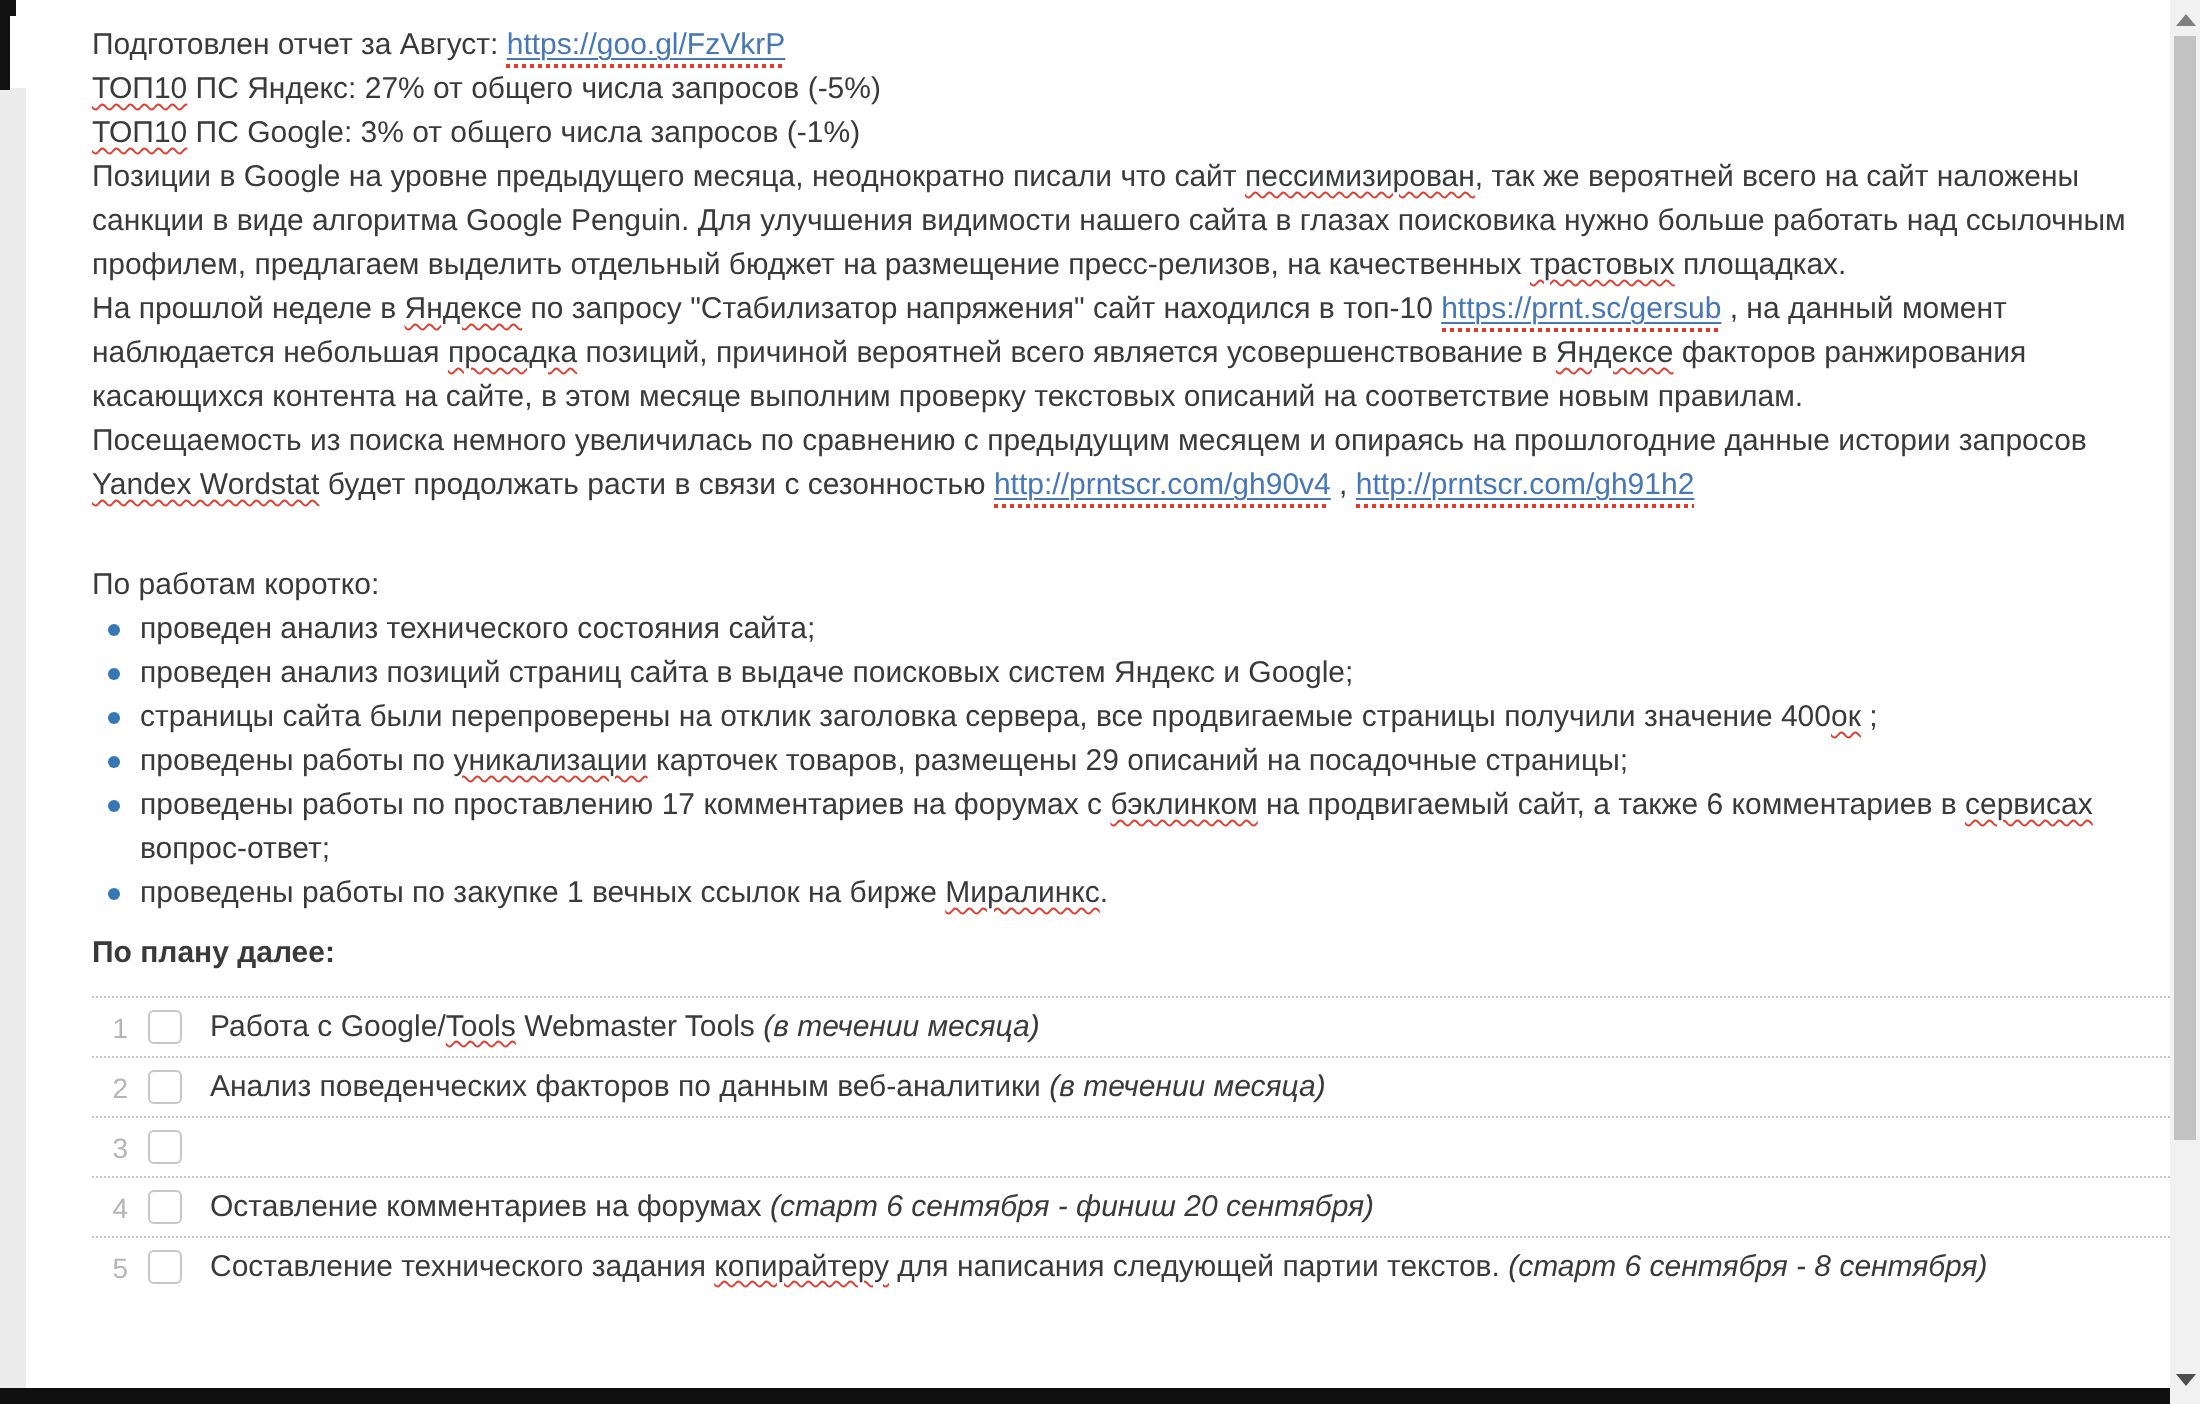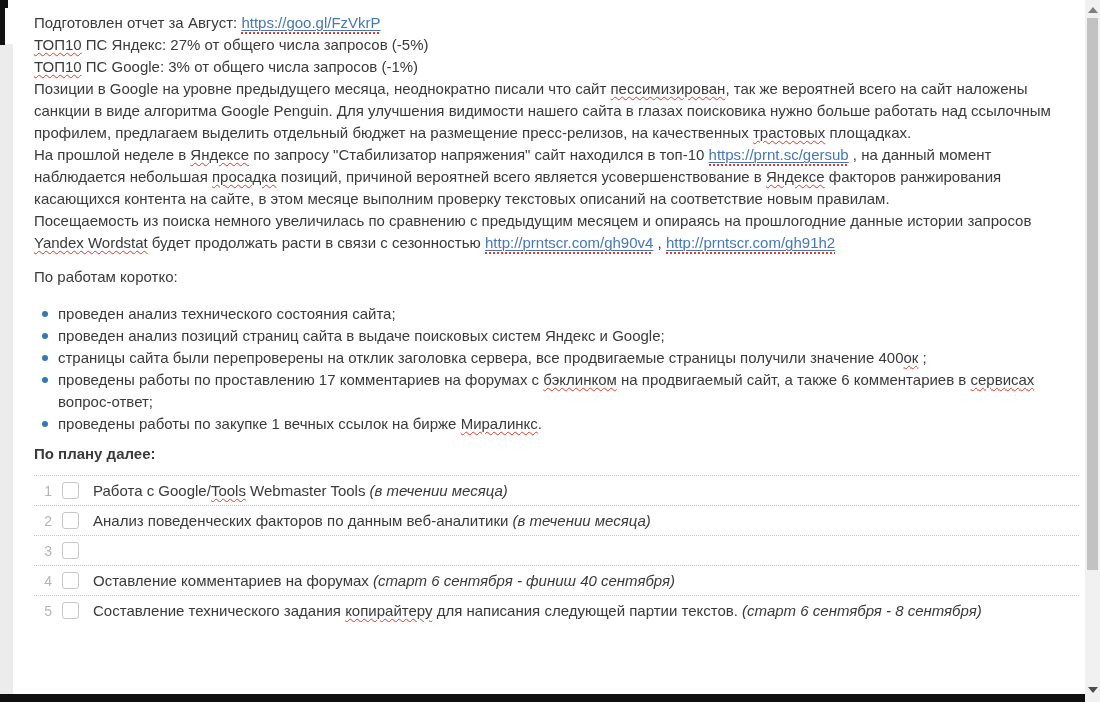--- a/index.html
+++ b/index.html
@@ -14,34 +14,34 @@
   .bottom-bar { position:absolute; left:0; bottom:0; width:1085px; height:8px; background:#101010; z-index:40; }
 
   
   .scrollbar { position:absolute; right:0; top:0; width:15px; height:702px; background:#f1f1f1; z-index:50; }
   .sb-arrow { position:absolute; left:3px; width:0; height:0; border-left:5px solid transparent; border-right:5px solid transparent; }
   .sb-up { top:7px; border-bottom:6px solid #7f7f7f; }
   .sb-down { bottom:9px; border-top:6px solid #4d4d4d; }
   .sb-thumb { position:absolute; left:2px; top:18px; width:11px; height:552px; background:#c2c2c2; }
 
   
-  .content { position:absolute; left:4px; top:0; width:1085px; height:702px;
+  .content { position:absolute; left:16px; top:0; width:1085px; height:702px;
     padding:12px 10px 0 30px; color:#3a3a3a; font-size:15px; line-height:22px; }
   .intro-line { white-space:nowrap; }
   .para { }
   .lnk { color:#4677b8; text-decoration:underline; cursor:pointer; }
   .sp { text-decoration-line:underline; text-decoration-style:wavy; text-decoration-color:#e5392a;
         text-decoration-thickness:1px; text-underline-offset:2px; }
   a.lnk.sp { text-decoration-style:solid; text-decoration-color:currentColor; position:relative; }
   a.lnk.sp::after { content:""; position:absolute; left:0; right:0; bottom:-3px; height:2px;
         background:repeating-linear-gradient(90deg,#e5392a 0 2px,transparent 2px 4px); }
   .it { font-style:italic; }
 
-  .works-heading { margin-top:12px; }
-  .works-list { margin-top:15px; }
+  .works-heading { margin-top:28px; }
+  .works-list { margin-top:0; }
   .works-item { display:flex; align-items:flex-start; line-height:22px; }
   .bullet-dot { flex:0 0 auto; width:6px; height:6px; border-radius:50%; background:#3578b5; margin:8px 10px 0 8px; }
 
   .plan-heading { margin-top:8px; font-weight:bold; }
   .plan-list { margin-top:10px; }
   .plan-row { display:flex; align-items:center; height:30px; border-top:1px dotted #c6c6c6; }
   .plan-num { flex:0 0 auto; width:16px; text-align:right; color:#b5b5b5; font-size:14px; margin-left:2px; }
   .plan-checkbox { flex:0 0 auto; width:17px; height:17px; border:1px solid #c7c7c7; border-radius:3px;
         background:#fff; margin:0 14px 0 10px; cursor:pointer; }
   .plan-label { white-space:nowrap; overflow:hidden; }
@@ -72,20 +72,24 @@
         <div class="works-item">
           <span class="bullet-dot"></span>
           <span><span>проведен анализ позиций страниц сайта в выдаче поисковых систем Яндекс и Google;</span></span>
         </div>
         <div class="works-item">
           <span class="bullet-dot"></span>
           <span><span>страницы сайта были перепроверены на отклик заголовка сервера, все продвигаемые страницы получили значение 400</span><span class="sp">ок</span><span> ;</span></span>
         </div>
         <div class="works-item">
           <span class="bullet-dot"></span>
+          <span><span>проведены работы по </span><span class="sp">уникализации</span><span> карточек товаров, размещены 29 описаний на посадочные страницы;</span></span>
+        </div>
+        <div class="works-item">
+          <span class="bullet-dot"></span>
           <span><span>проведены работы по проставлению 17 комментариев на форумах с </span><span class="sp">бэклинком</span><span> на продвигаемый сайт, а также 6 комментариев в </span><span class="sp">сервисах</span><span> вопрос-ответ;</span></span>
         </div>
         <div class="works-item">
           <span class="bullet-dot"></span>
           <span><span>проведены работы по закупке 1 вечных ссылок на бирже </span><span class="sp">Миралинкс</span><span>.</span></span>
         </div>
       </div>
 
     <div class="plan-heading">По плану далее:</div>
     <div class="plan-list" id="plan-list">
@@ -99,21 +103,21 @@
           <span class="plan-checkbox"></span>
           <span class="plan-label"><span>Анализ поведенческих факторов по данным веб-аналитики </span><span class="it">(в течении месяца)</span></span>
         </div>
         <div class="plan-row">
           <span class="plan-num">3</span>
           <span class="plan-checkbox"></span>
         </div>
         <div class="plan-row">
           <span class="plan-num">4</span>
           <span class="plan-checkbox"></span>
-          <span class="plan-label"><span>Оставление комментариев на форумах </span><span class="it">(старт 6 сентября - финиш 40 сентября)</span></span>
+          <span class="plan-label"><span>Оставление комментариев на форумах </span><span class="it">(старт 6 сентября - финиш 20 сентября)</span></span>
         </div>
         <div class="plan-row">
           <span class="plan-num">5</span>
           <span class="plan-checkbox"></span>
           <span class="plan-label"><span>Составление технического задания </span><span class="sp">копирайтеру</span><span> для написания следующей партии текстов. </span><span class="it">(старт 6 сентября - 8 сентября)</span></span>
         </div>
       </div>
 
   </div>
 

